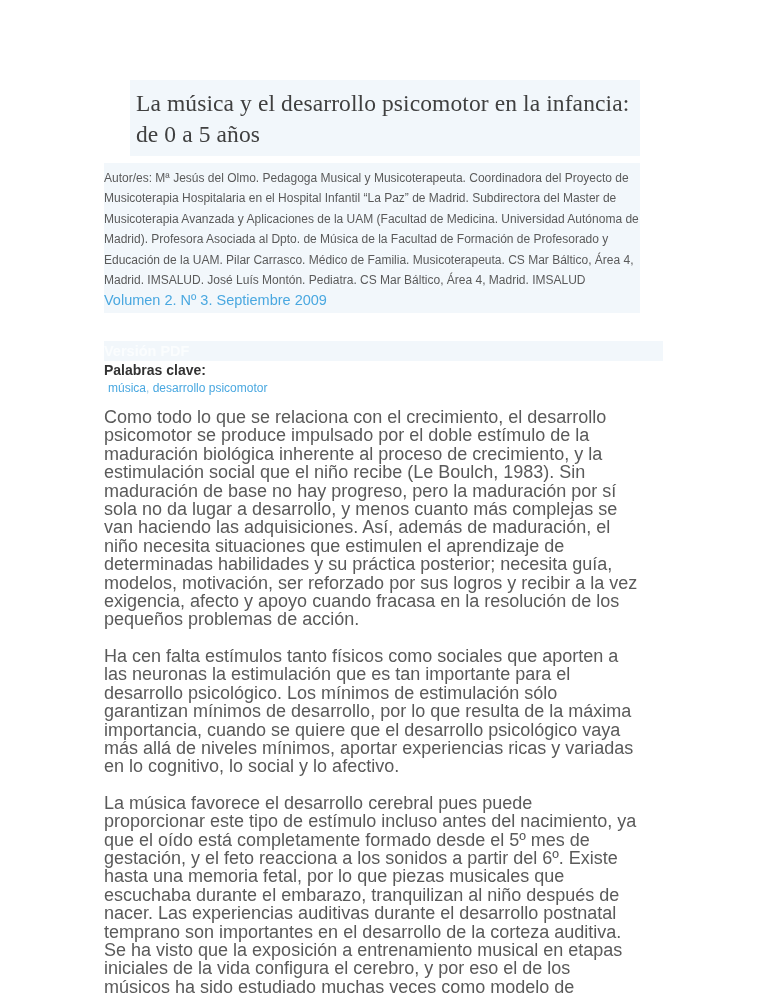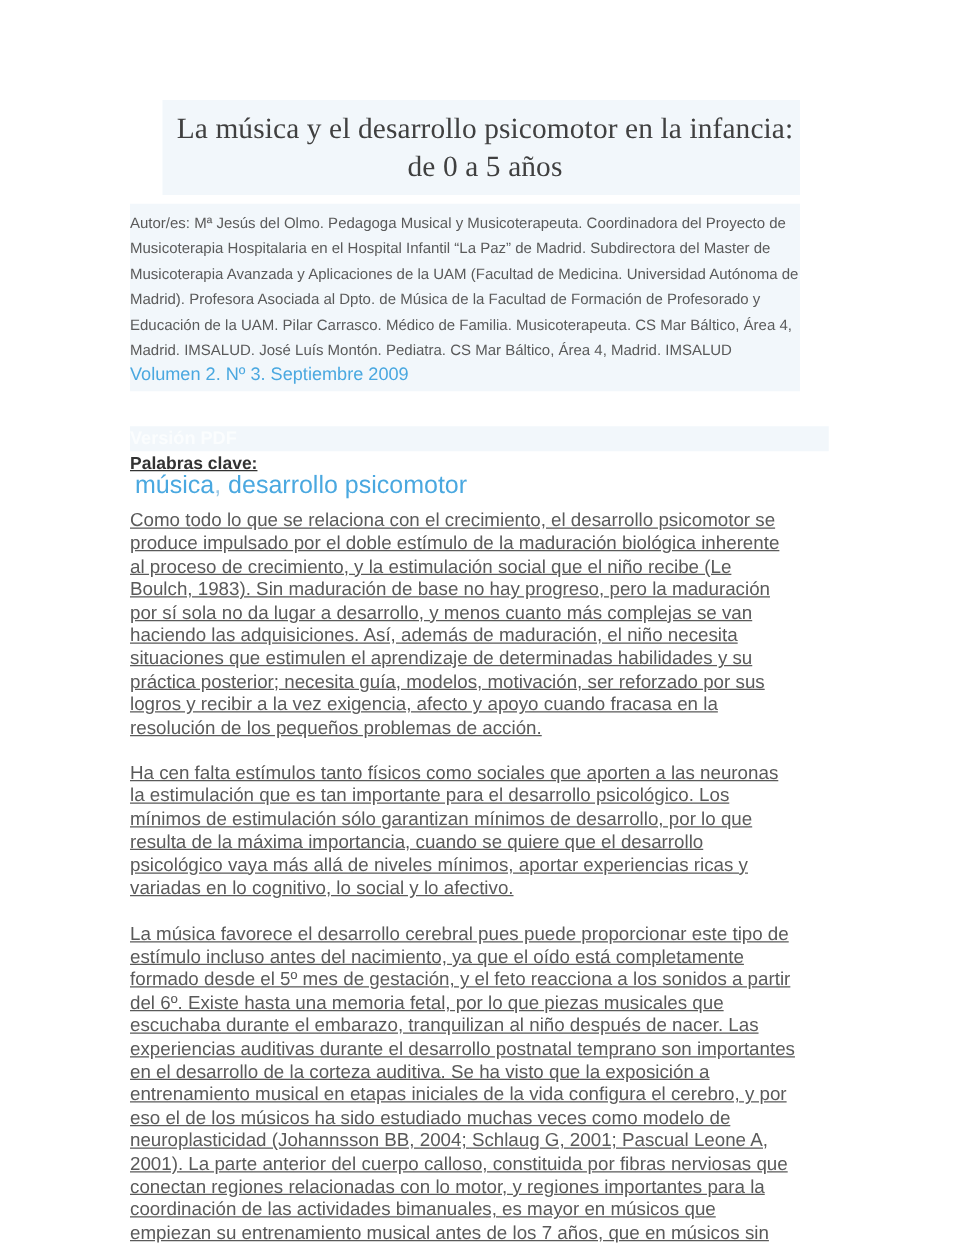--- a/index.html
+++ b/index.html
@@ -34,21 +34,20 @@
     box-sizing: border-box;
   }
   .doc-title {
     font-family: "Liberation Serif", serif;
     font-size: 23.5px;
     line-height: 31px;
     color: #404040;
     font-weight: normal;
     margin: 0;
     letter-spacing: 0.1px;
-    text-align: center;
   }
 
   
   .author-block {
     position: absolute;
     left: 104px;
     top: 163px;
     width: 536px;
     background: #f2f7fb;
     padding: 5px 0 2px 0;
@@ -89,48 +88,46 @@
 
   
   .keywords-heading {
     position: absolute;
     left: 104px;
     top: 361px;
     font-size: 14px;
     line-height: 18px;
     font-weight: bold;
     color: #333333;
-    text-decoration: underline;
   }
   .keywords-list {
     position: absolute;
     left: 108px;
     top: 379px;
-    font-size: 20px;
+    font-size: 12px;
     line-height: 18px;
     color: #4aa8e0;
   }
   .keywords-list .sep {
     color: #9cc8e4;
   }
 
   
   .body-wrap {
     position: absolute;
     left: 104px;
     top: 408px;
     width: 534px;
   }
   .body-par {
-    font-size: 15px;
+    font-size: 18px;
     line-height: 18.4px;
     color: #5a5a5a;
     margin: 0 0 18px 0;
     text-align: left;
-    text-decoration: underline;
   }
   .body-par:last-child {
     margin-bottom: 0;
   }
 </style>
 </head>
 <body>
 
 <div class="page">
 

